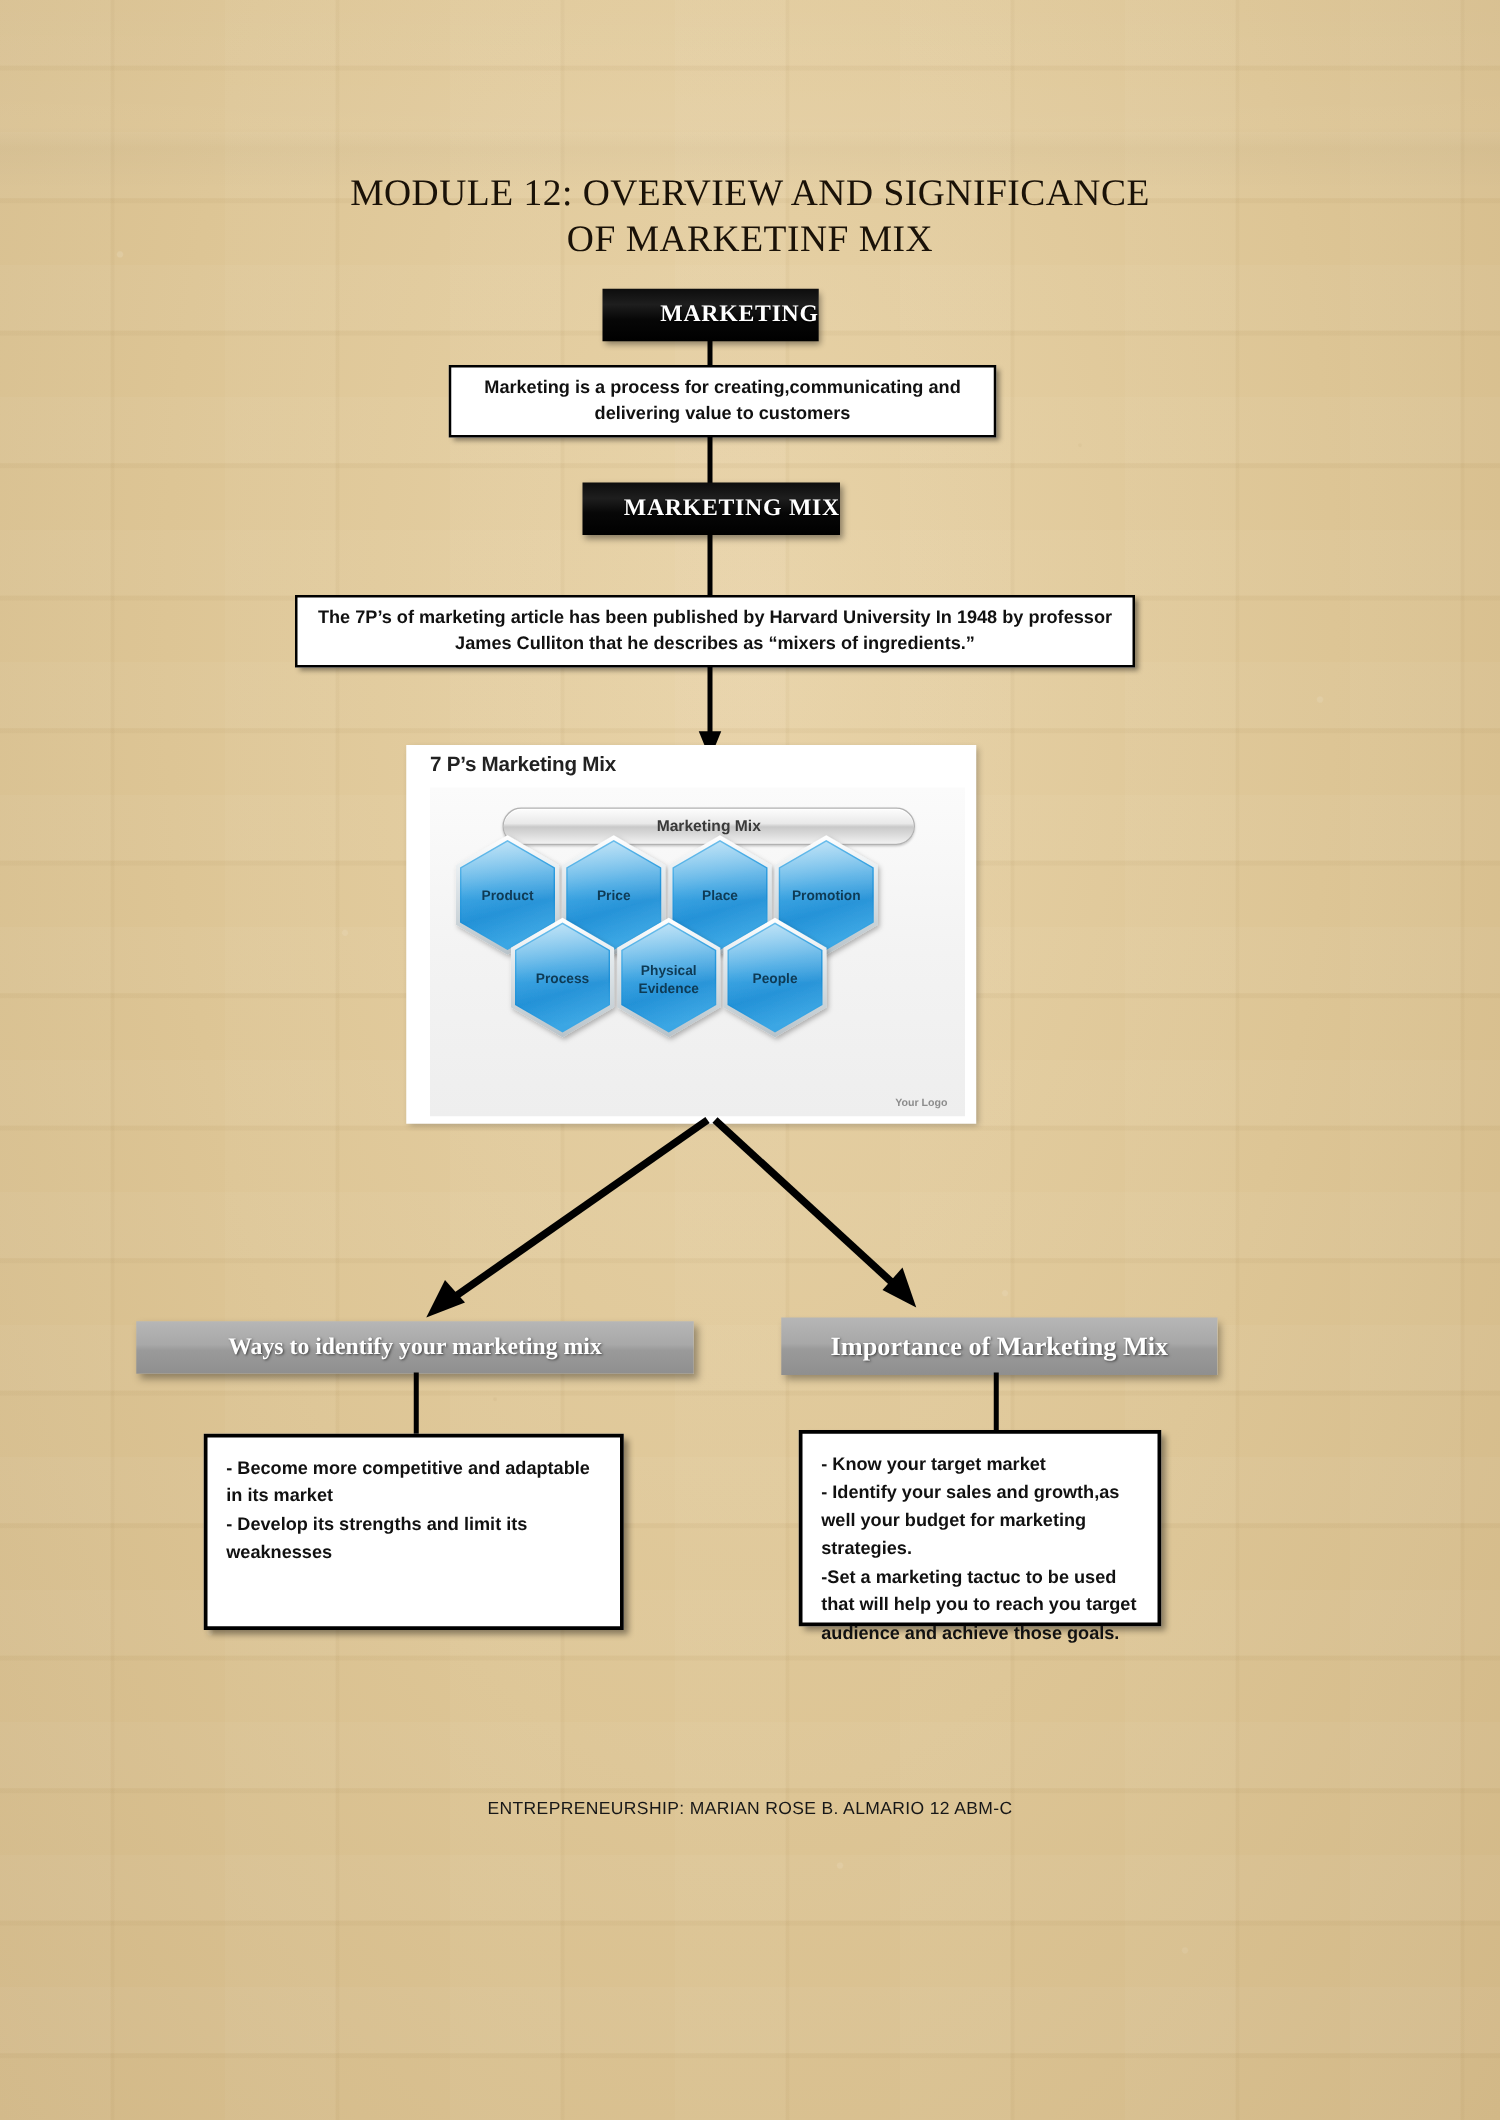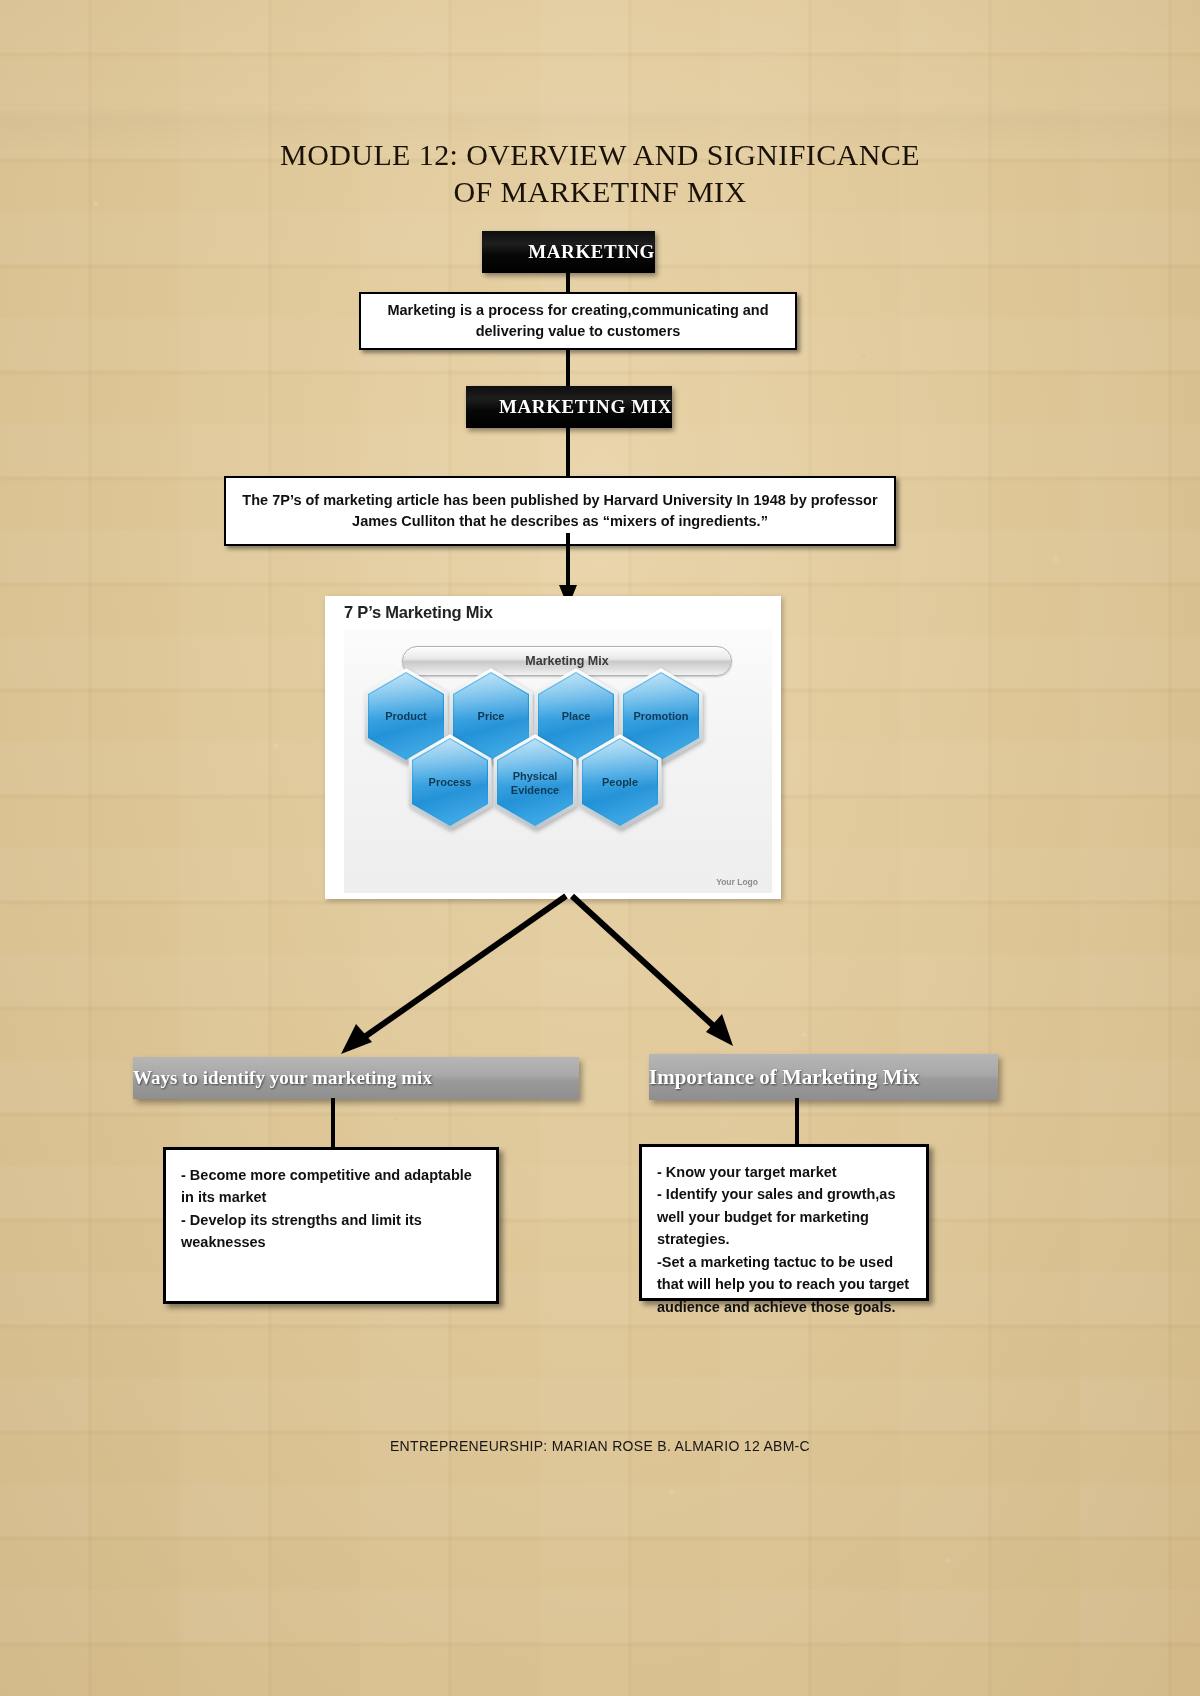--- a/index.html
+++ b/index.html
@@ -100,21 +100,21 @@
     font-family: "Liberation Sans", sans-serif;
     font-weight: 700;
     color: #111;
   }
   #box-def {
     left: 339px; top: 292px; width: 438px; height: 58px;
     display: flex; align-items: center; justify-content: center;
     text-align: center; font-size: 14.5px; line-height: 1.45; padding: 0 12px; margin-left: 20px;
   }
   #box-7p {
-    left: 224px; top: 476px; width: 672px; height: 70px;
+    left: 236px; top: 476px; width: 672px; height: 58px;
     display: flex; align-items: center; justify-content: center;
     text-align: center; font-size: 14.5px; line-height: 1.45; padding: 0 16px;
   }
 
   
   .vline { background: #000; width: 4px; }
   #line-1 { left: 566px; top: 272px; height: 22px; }
   #line-2 { left: 566px; top: 349px; height: 39px; }
   #line-3 { left: 566px; top: 427px; height: 51px; }
 
@@ -162,28 +162,27 @@
   .hex-layer { position: absolute; left: 0; top: 0; width: 100%; height: 100%; }
 
   #logo-text {
     position: absolute; right: 14px; bottom: 6px;
     font-size: 8.5px; color: #8d8d8d; font-weight: 600;
     font-family: "Liberation Sans", sans-serif;
   }
 
   
   .banner {
-    display: flex; align-items: center; justify-content: flex-start;
+    display: flex; align-items: center; justify-content: center;
     background: linear-gradient(to bottom, #b6b6b6 0%, #a8a8a8 45%, #9a9a9a 55%, #8f8f8f 100%);
     color: #ffffff;
     font-family: "Liberation Serif", serif;
     font-weight: 700;
     text-shadow: 1px 1px 2px rgba(0,0,0,.55);
     box-shadow: 3px 4px 6px rgba(0,0,0,.35);
-    margin-left: 24px;
   }
   #banner-left  { left: 109px; top: 1057px; width: 446px; height: 42px; font-size: 19px; }
   #banner-right { left: 625px; top: 1054px; width: 349px; height: 46px; font-size: 21px; }
 
   
   .listbox {
     background: #ffffff;
     border: 3px solid #000;
     box-shadow: 4px 4px 5px rgba(0,0,0,.40);
     padding: 14px 15px 10px 15px;

